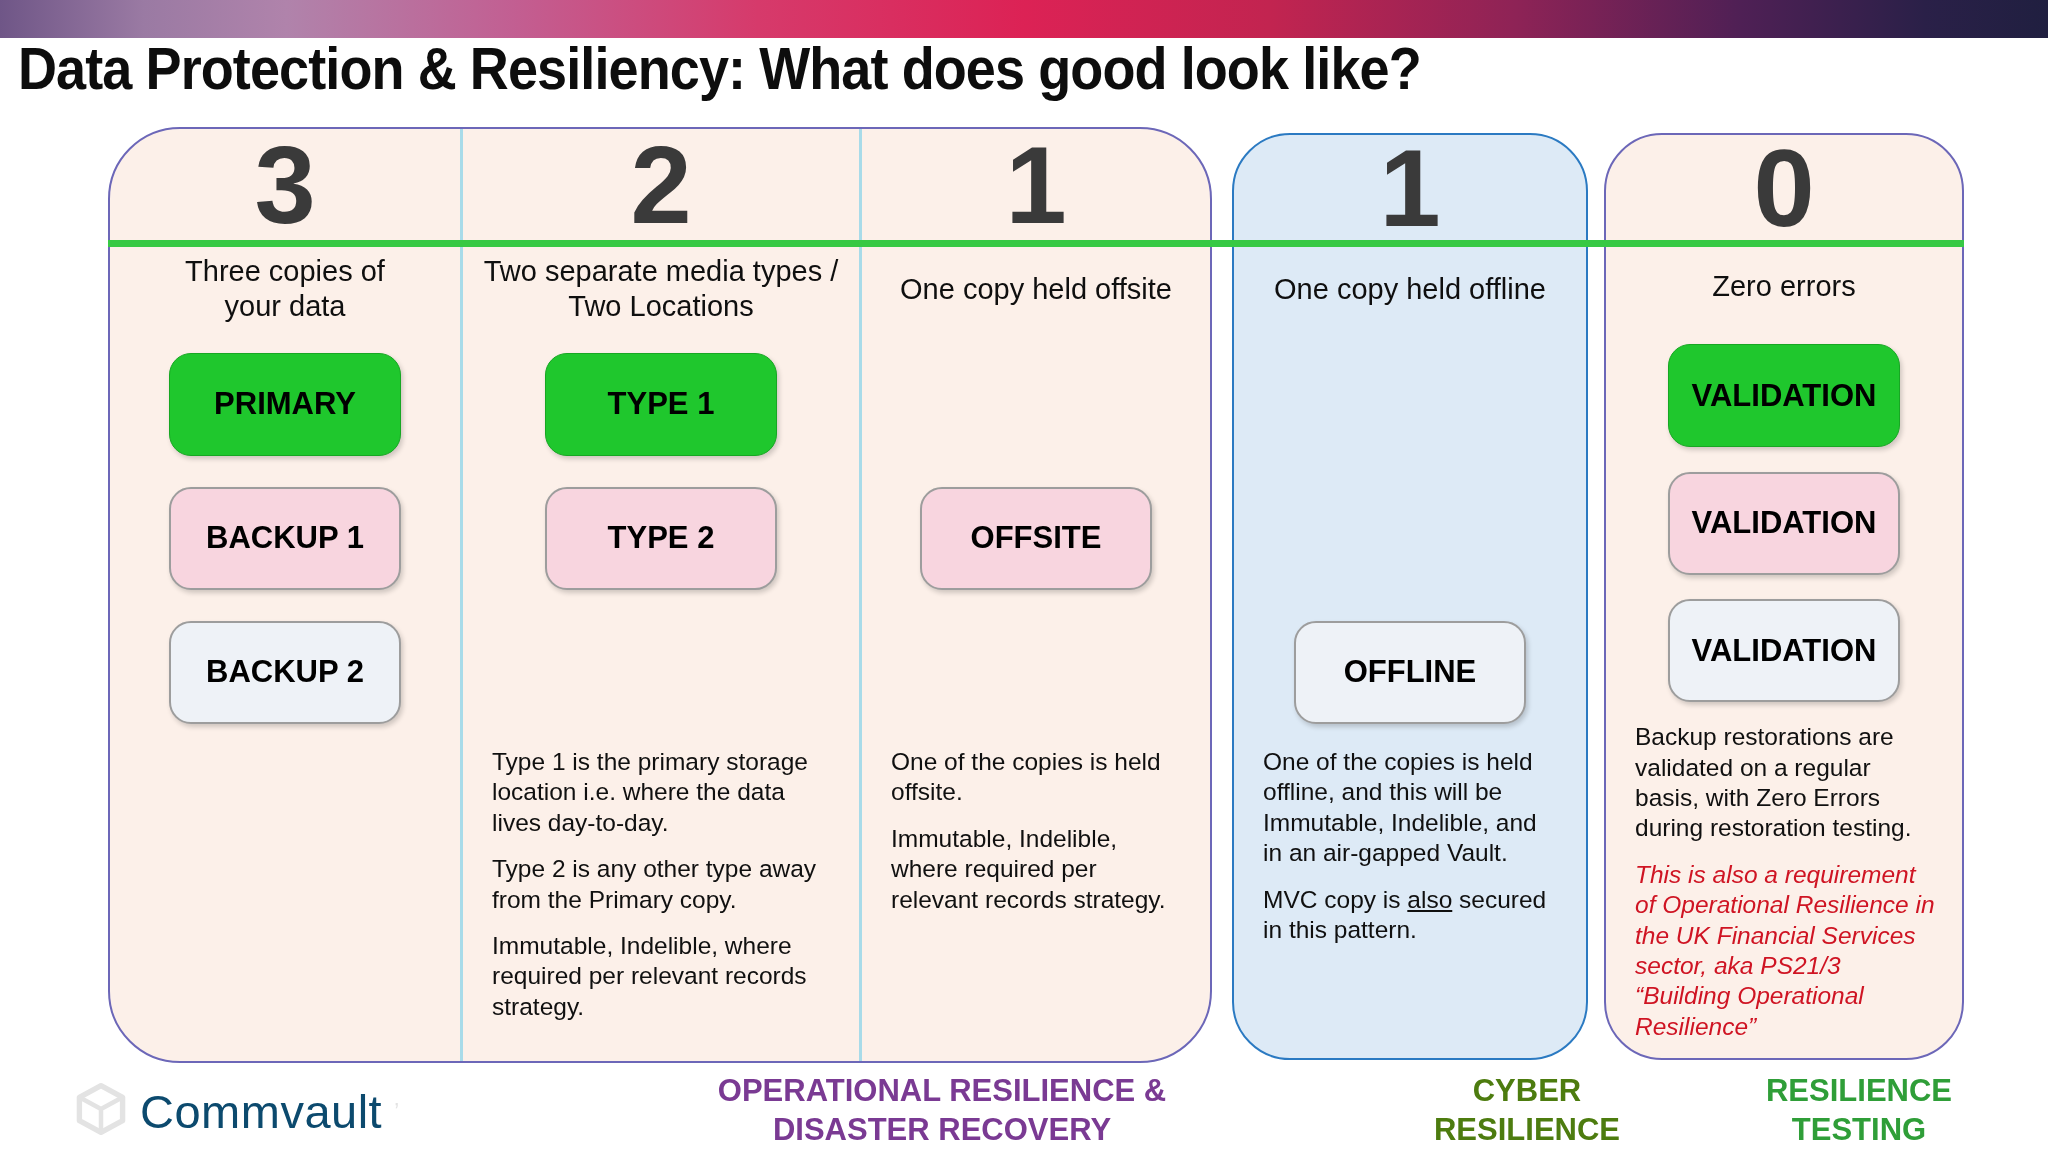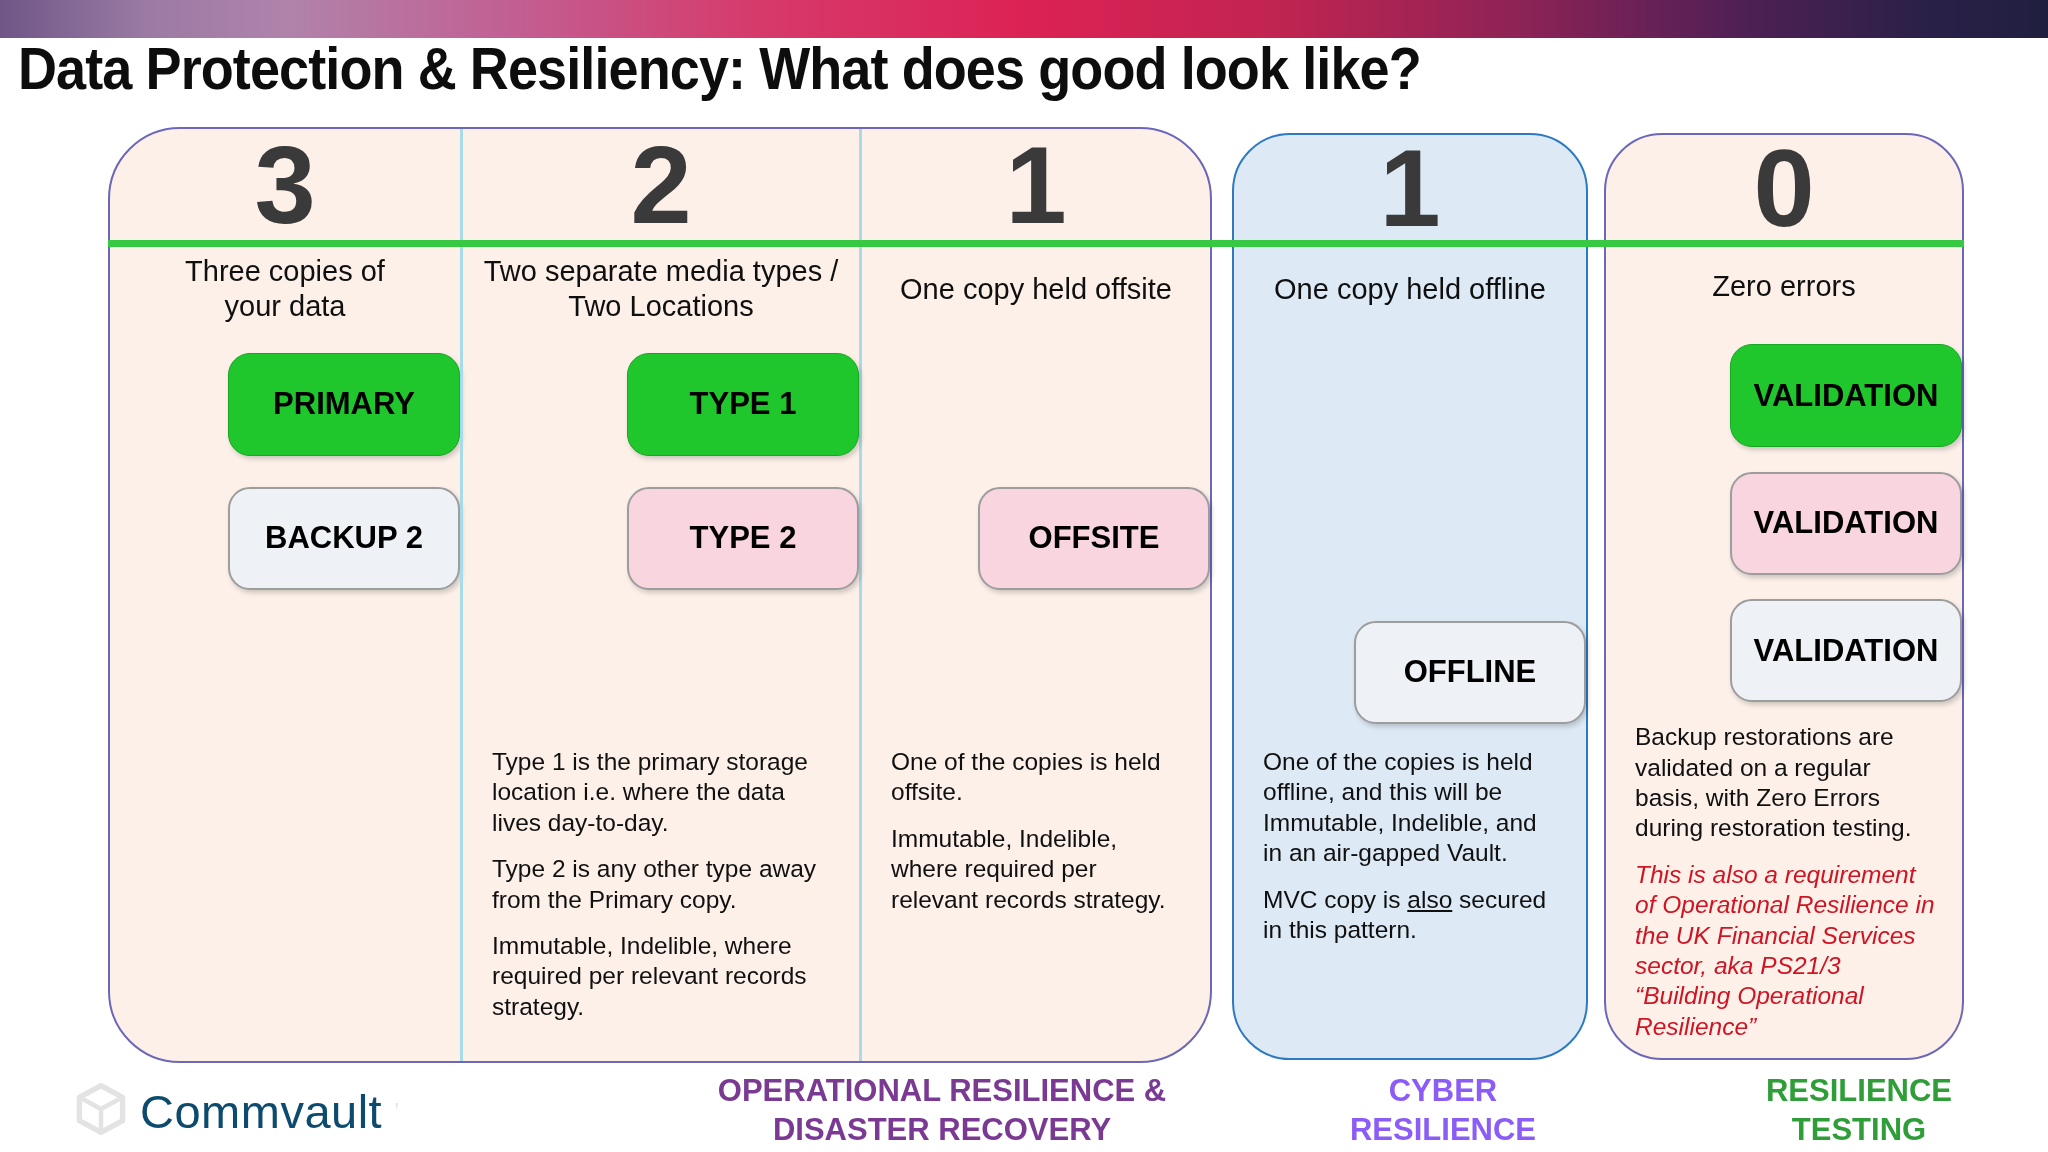--- a/index.html
+++ b/index.html
@@ -36,39 +36,39 @@
   .panel-b .col,.panel-c .col{flex:1 1 auto;width:100%;}
 
   .num{height:112px;display:flex;align-items:center;justify-content:center;
        font-size:110px;font-weight:bold;color:#3a3a3a;line-height:1;}
   .panel-b .num,.panel-c .num{height:106px;}
   .subtitle{height:96px;display:flex;align-items:center;justify-content:center;
             text-align:center;font-size:29px;line-height:1.2;color:#0f0f0f;}
   .col1 .subtitle-text{max-width:240px;}
   .col2 .subtitle-text{max-width:392px;}
 
-  .slot{height:134px;display:flex;align-items:center;justify-content:flex-end;width:100%;}
+  .slot{height:134px;display:flex;align-items:center;justify-content:center;width:100%;}
   .box{width:232px;height:103px;border-radius:22px;display:flex;align-items:center;
        justify-content:center;font-size:31px;font-weight:bold;color:#000;
        box-shadow:2px 3px 5px rgba(0,0,0,.18);box-sizing:border-box;text-align:center;}
   .box-green{background:#1fc72d;border:1px solid #17a723;}
   .box-pink{background:#f8d5df;border:2px solid #9d9d9d;}
   .box-light{background:#eef2f7;border:2px solid #9d9d9d;}
 
   .desc{width:100%;box-sizing:border-box;padding:8px 27px 0 29px;font-size:24.5px;
         line-height:1.24;color:#101010;text-align:left;}
   .desc p{margin:0 0 16px 0;}
   .red-note{color:#cf1423;font-style:italic;}
   .u{text-decoration:underline;}
 
   
   .footer-label{position:absolute;top:1072px;display:flex;justify-content:flex-end;
                 text-align:center;font-weight:bold;font-size:31px;line-height:1.25;z-index:6;}
   .fl-a{left:108px;width:1104px;color:#7a3a93;}
-  .fl-b{left:1192px;width:356px;color:#8b5cf6;}
+  .fl-b{left:1276px;width:356px;color:#4d7c0f;}
   .fl-c{left:1604px;width:360px;color:#2f9e38;}
   .fl-a .fl-text{max-width:540px;}
   .fl-b .fl-text{max-width:210px;}
   .fl-c .fl-text{max-width:210px;}
 
   
   .logo{position:absolute;left:74px;top:1082px;display:flex;align-items:center;gap:12px;
         color:#e3e3e3;z-index:2;}
   .logo-text{font-size:47px;letter-spacing:.5px;color:#0c4a6e;}
   .logo-mark{font-size:22px;vertical-align:super;color:#e3e3e3;}
@@ -84,20 +84,23 @@
 
   <div class="panel panel-a">
 
     <div class="col col1">
       <div class="num">3</div>
       <div class="subtitle">
         <span class="subtitle-text">Three copies of your data</span>
       </div>
       <div class="slot">
         <div class="box box-green">PRIMARY</div>
+      </div>
+      <div class="slot">
+        <div class="box box-pink">BACKUP 1</div>
       </div>
       <div class="slot">
         <div class="box box-light">BACKUP 2</div>
       </div>
     </div>
 
     <div class="col col2">
       <div class="num">2</div>
       <div class="subtitle">
         <span class="subtitle-text">Two separate media types / Two Locations</span>

